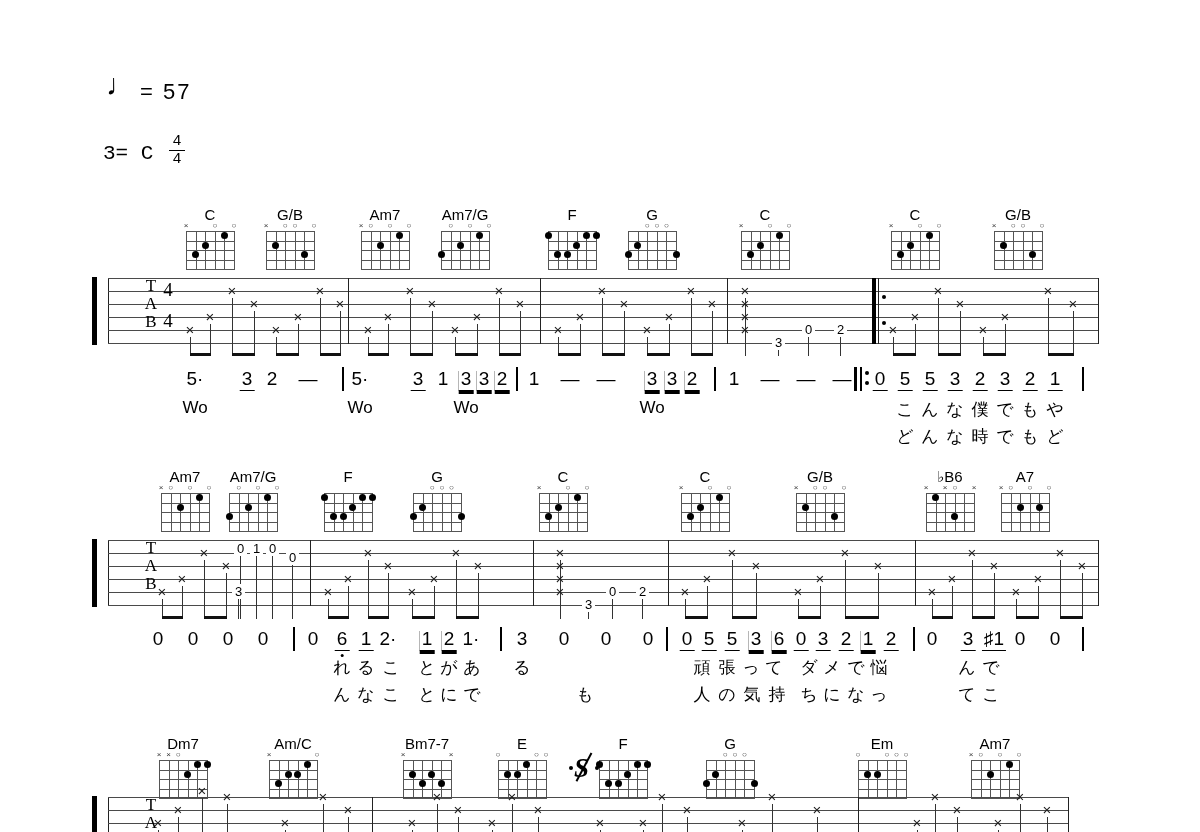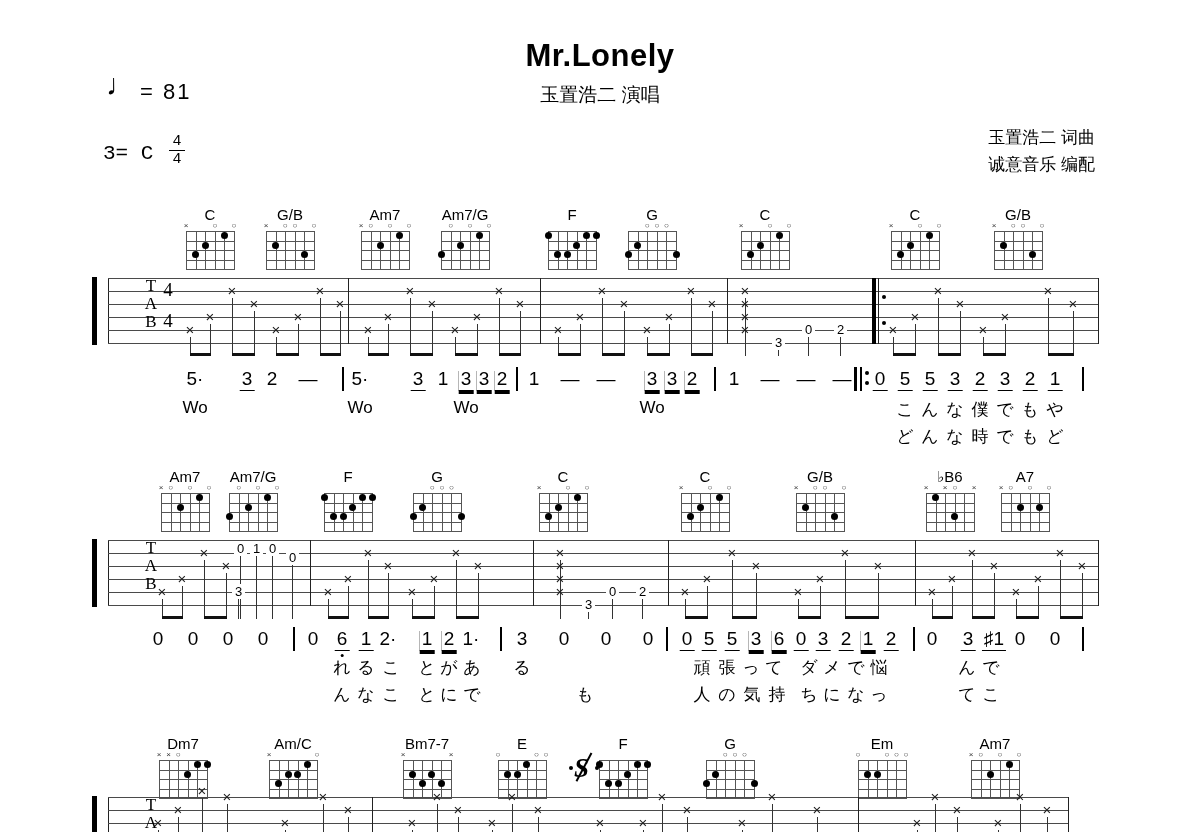--- a/index.html
+++ b/index.html
@@ -42,33 +42,27 @@
             border-radius:50%;background:#000;}
   .lyric{position:absolute;transform:translateX(-50%);font-size:17px;white-space:nowrap;}
   .segno-s{position:absolute;font-family:"Liberation Serif",serif;font-style:italic;
            font-size:27px;font-weight:bold;}
   .segno-slash{position:absolute;width:1.5px;height:32px;background:#000;transform:rotate(28deg);}
 </style>
 </head>
 <body>
 
 <div id="page">
-  <div id="title" class="abs ctr">Mr.Lonely</div>
-  <div id="subtitle" class="abs ctr">玉置浩二 演唱</div>
   <div id="tempo-note" class="abs">♩</div>
-  <div id="tempo-val" class="abs">= 81</div>
+  <div id="tempo-val" class="abs">= 57</div>
   <div id="keysig" class="abs">3= C</div>
   <div id="timesig" class="abs">
     <span>4</span>
     <span class="fline"></span>
     <span>4</span>
-  </div>
-  <div id="credits" class="abs">
-    <div>玉置浩二 词曲</div>
-    <div>诚意音乐 编配</div>
   </div>
   <div id="systems">
       <div class="chord-name abs" style="left: 183px; top: 206px; width: 54px;">C</div>
       <div class="marker" style="left: 181px; top: 221px;">×</div>
       <div class="marker" style="left: 209.8px; top: 221px;">○</div>
       <div class="marker" style="left: 229px; top: 221px;">○</div>
       <div class="gridline" style="left: 186px; top: 231px; width: 1px; height: 38px;"></div>
       <div class="gridline" style="left: 195.6px; top: 231px; width: 1px; height: 38px;"></div>
       <div class="gridline" style="left: 205.2px; top: 231px; width: 1px; height: 38px;"></div>
       <div class="gridline" style="left: 214.8px; top: 231px; width: 1px; height: 38px;"></div>

